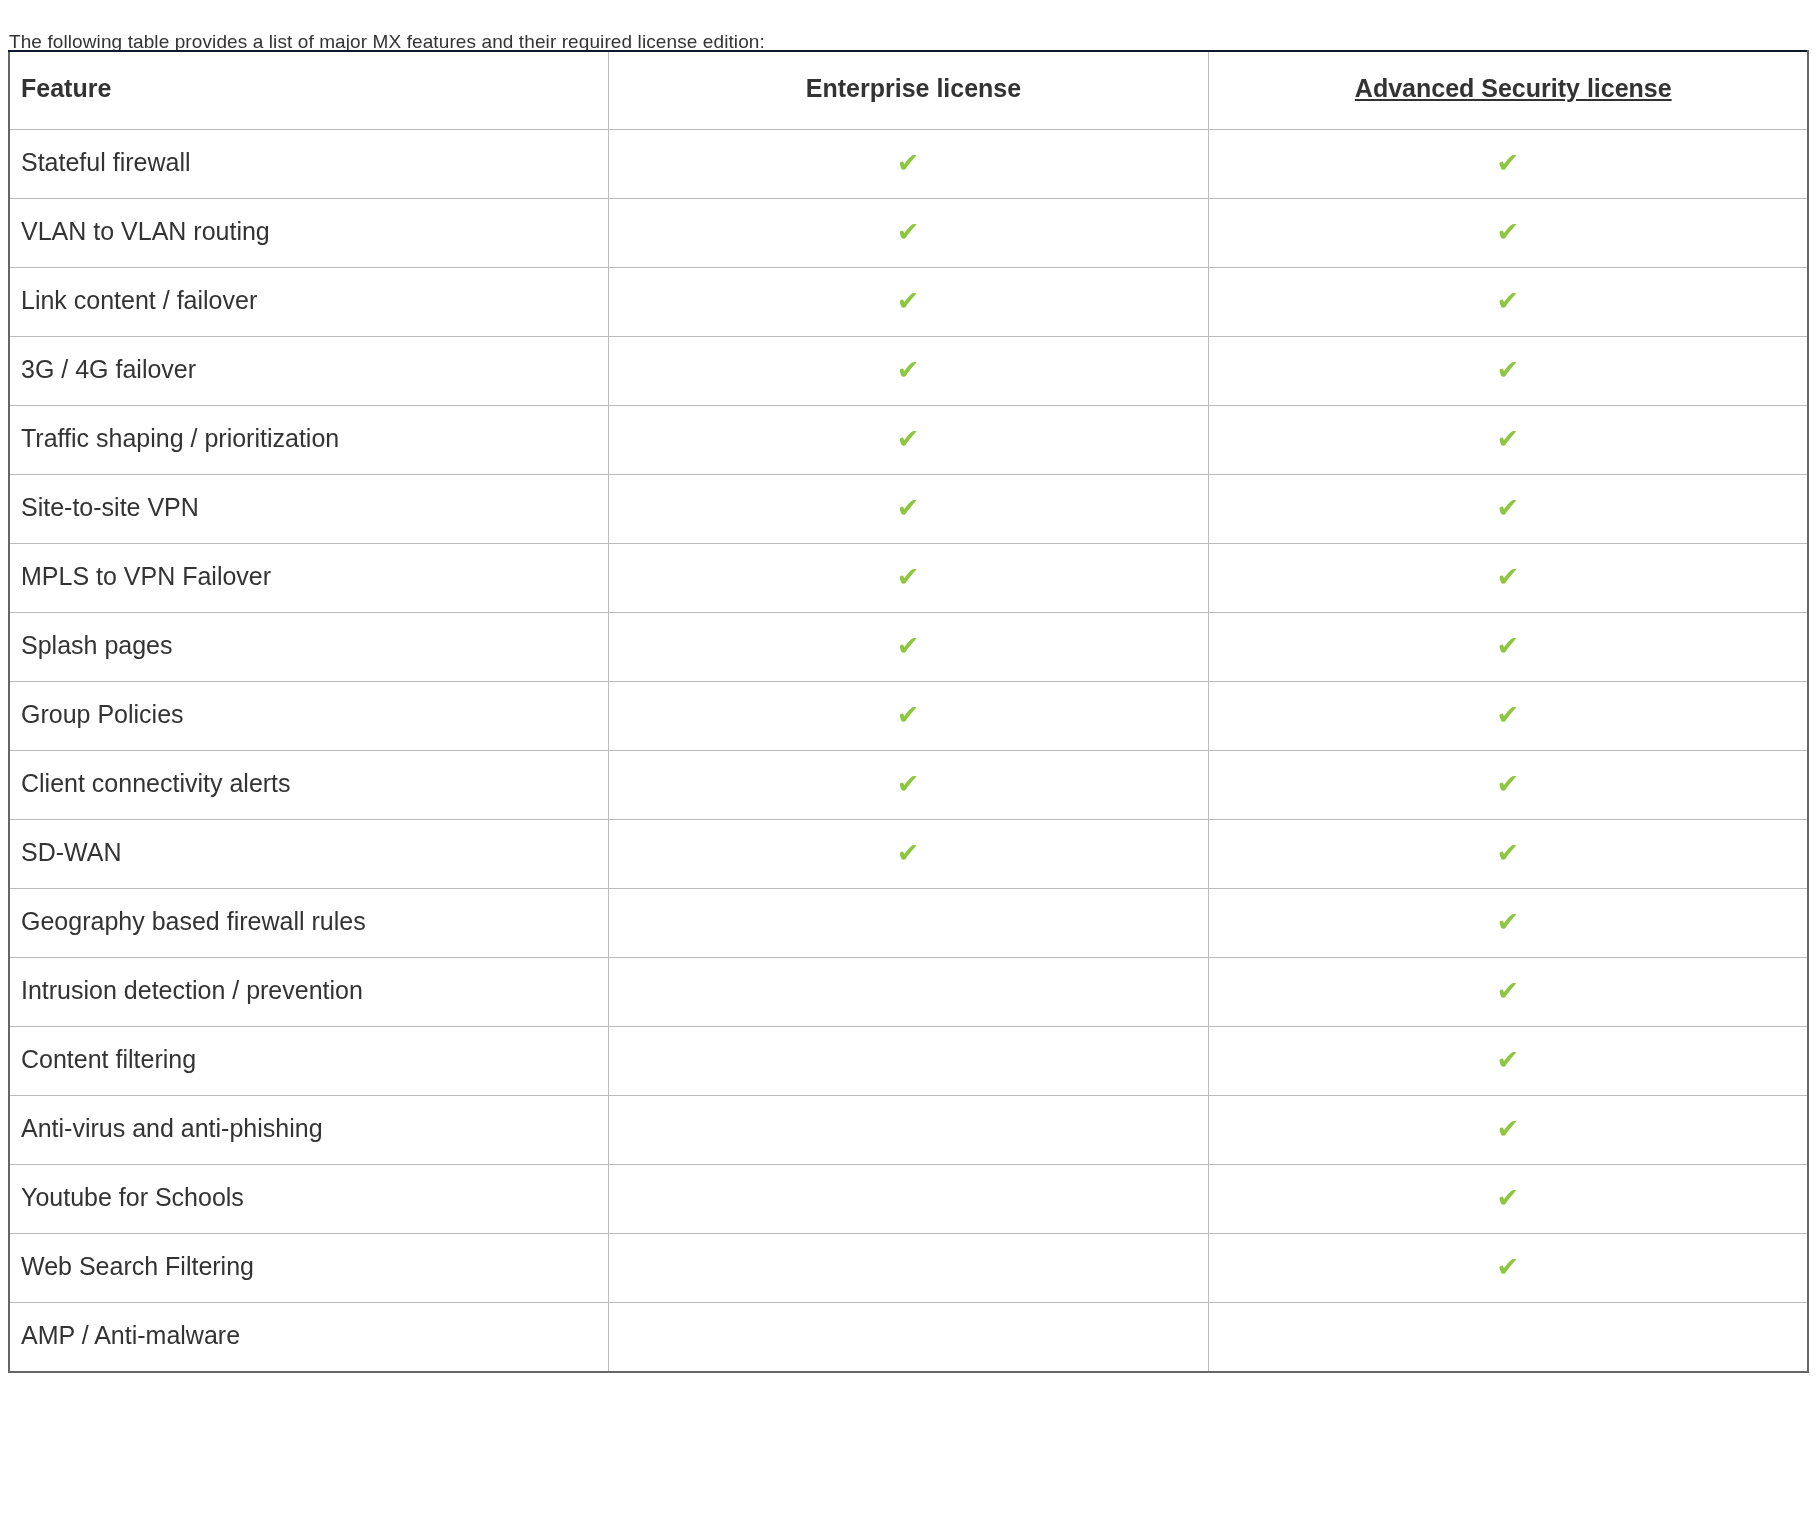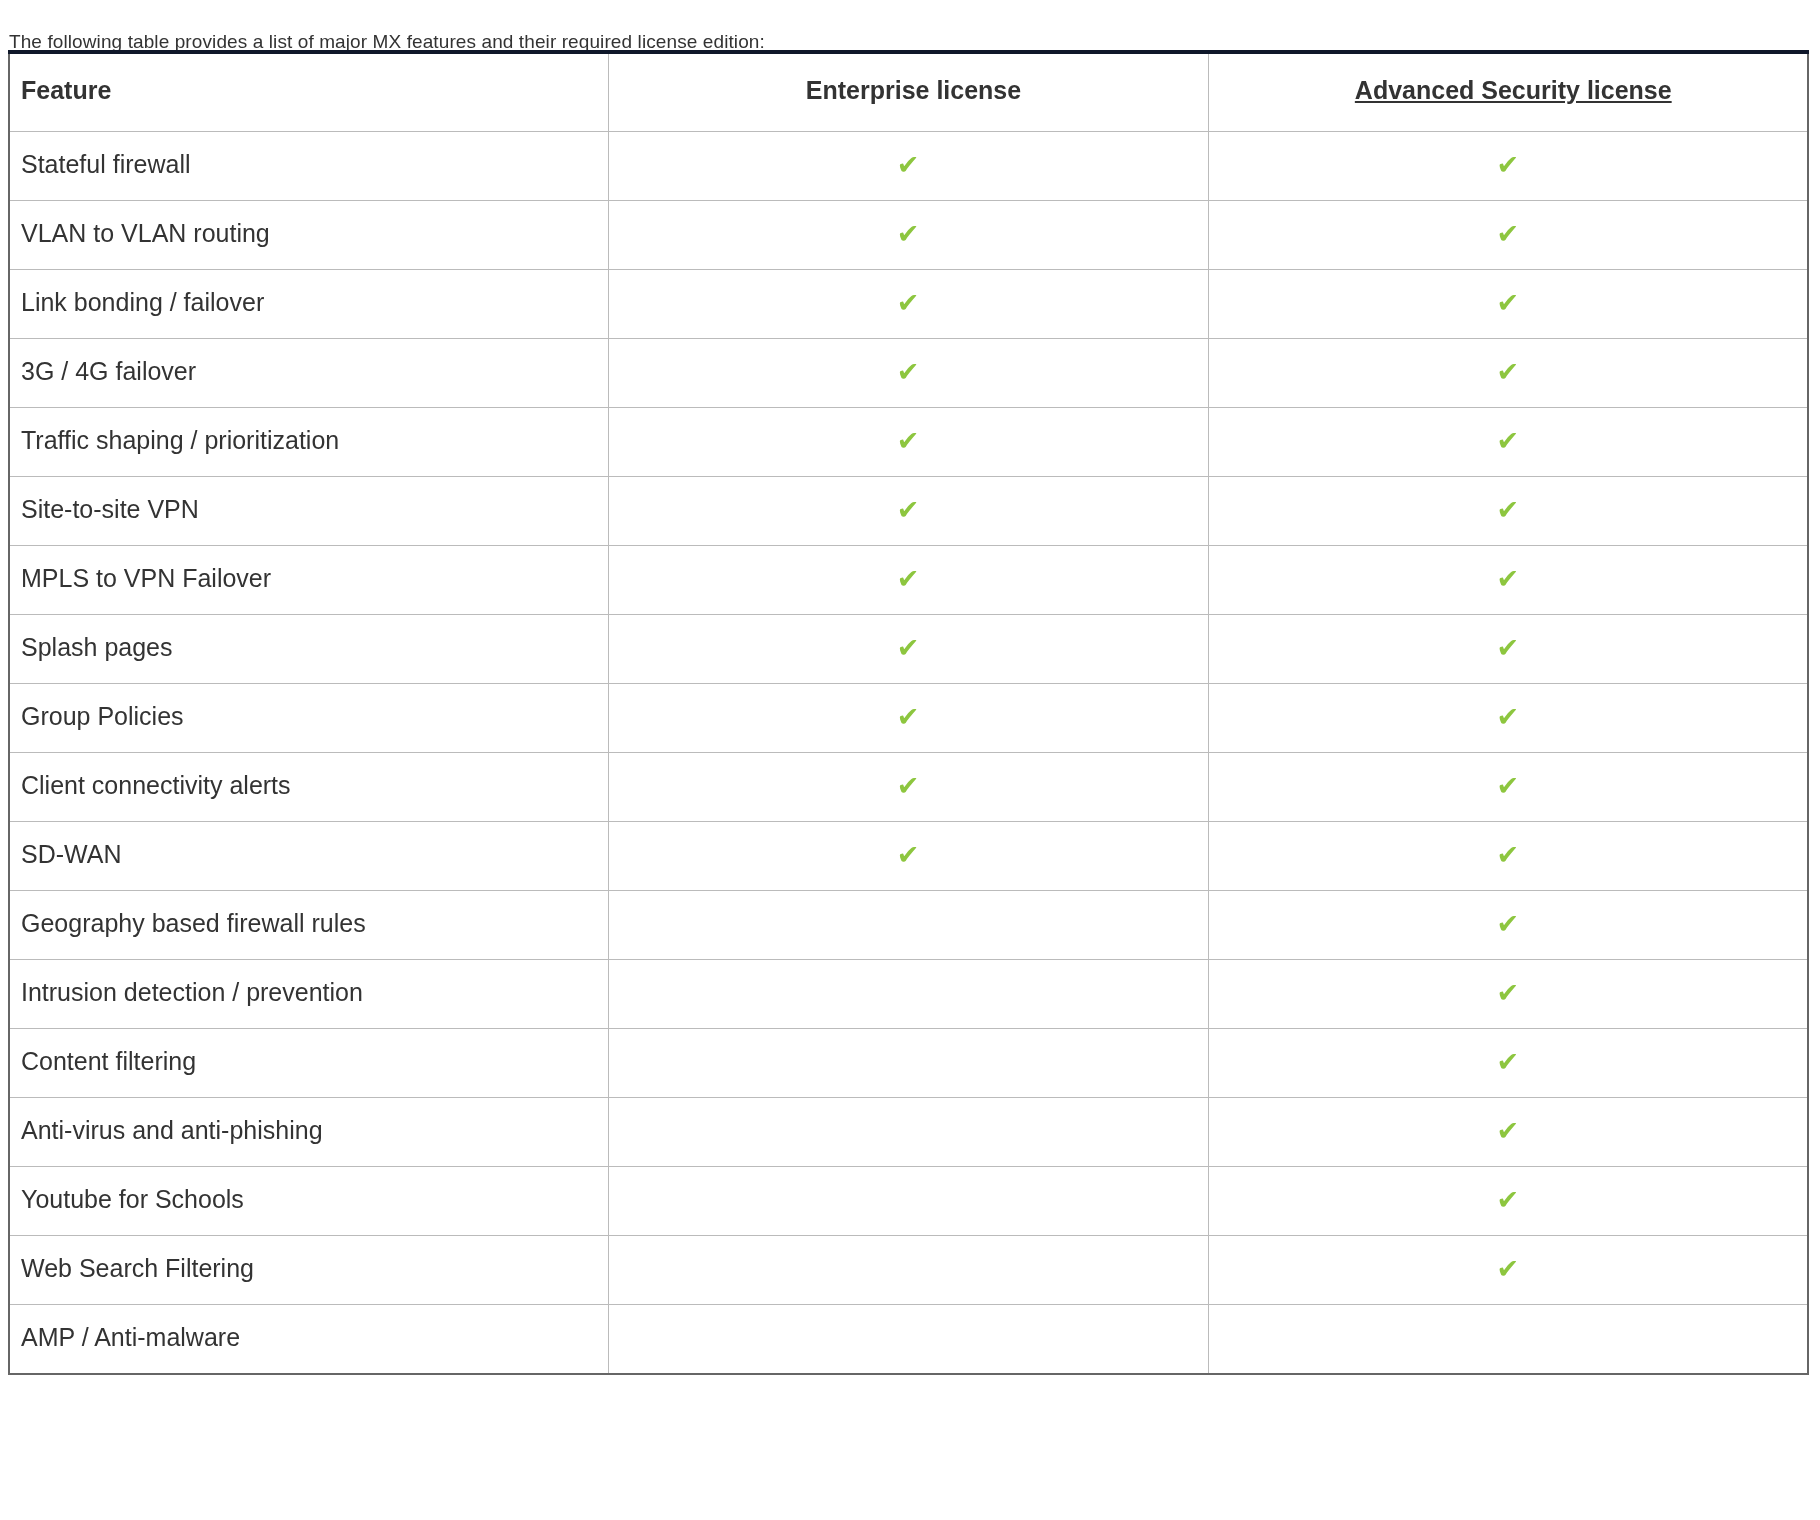--- a/index.html
+++ b/index.html
@@ -59,21 +59,21 @@
     table.features td {
       height: 64px;
       padding-bottom: 4px;
     }
     table.features td.check-cell {
       text-align: center;
       padding-left: 0;
     }
     table.features tr > :first-child { border-left: 2px solid #666666; }
     table.features tr > :last-child { border-right: 2px solid #666666; text-decoration: underline; }
-    table.features thead th { border-top: 4px solid #0f172a; }
+    table.features thead th { border-top: 2px solid #0f172a; }
     table.features tbody tr:last-child td { border-bottom: 2px solid #666666; }
     .check {
       display: inline-block;
       color: #8dc63f;
       font-family: "DejaVu Sans", sans-serif;
       font-size: 27px;
       line-height: 1;
       transform: translateY(1px);
     }
     td.sd-wan-label {
@@ -103,21 +103,21 @@
       <td>Stateful firewall</td>
       <td class="check-cell"><span class="check">✔</span></td>
       <td class="check-cell"><span class="check">✔</span></td>
     </tr>
     <tr>
       <td>VLAN to VLAN routing</td>
       <td class="check-cell"><span class="check">✔</span></td>
       <td class="check-cell"><span class="check">✔</span></td>
     </tr>
     <tr>
-      <td>Link bonding / failover</td>
+      <td>Link content / failover</td>
       <td class="check-cell"><span class="check">✔</span></td>
       <td class="check-cell"><span class="check">✔</span></td>
     </tr>
     <tr>
       <td>3G / 4G failover</td>
       <td class="check-cell"><span class="check">✔</span></td>
       <td class="check-cell"><span class="check">✔</span></td>
     </tr>
     <tr>
       <td>Traffic shaping / prioritization</td>

